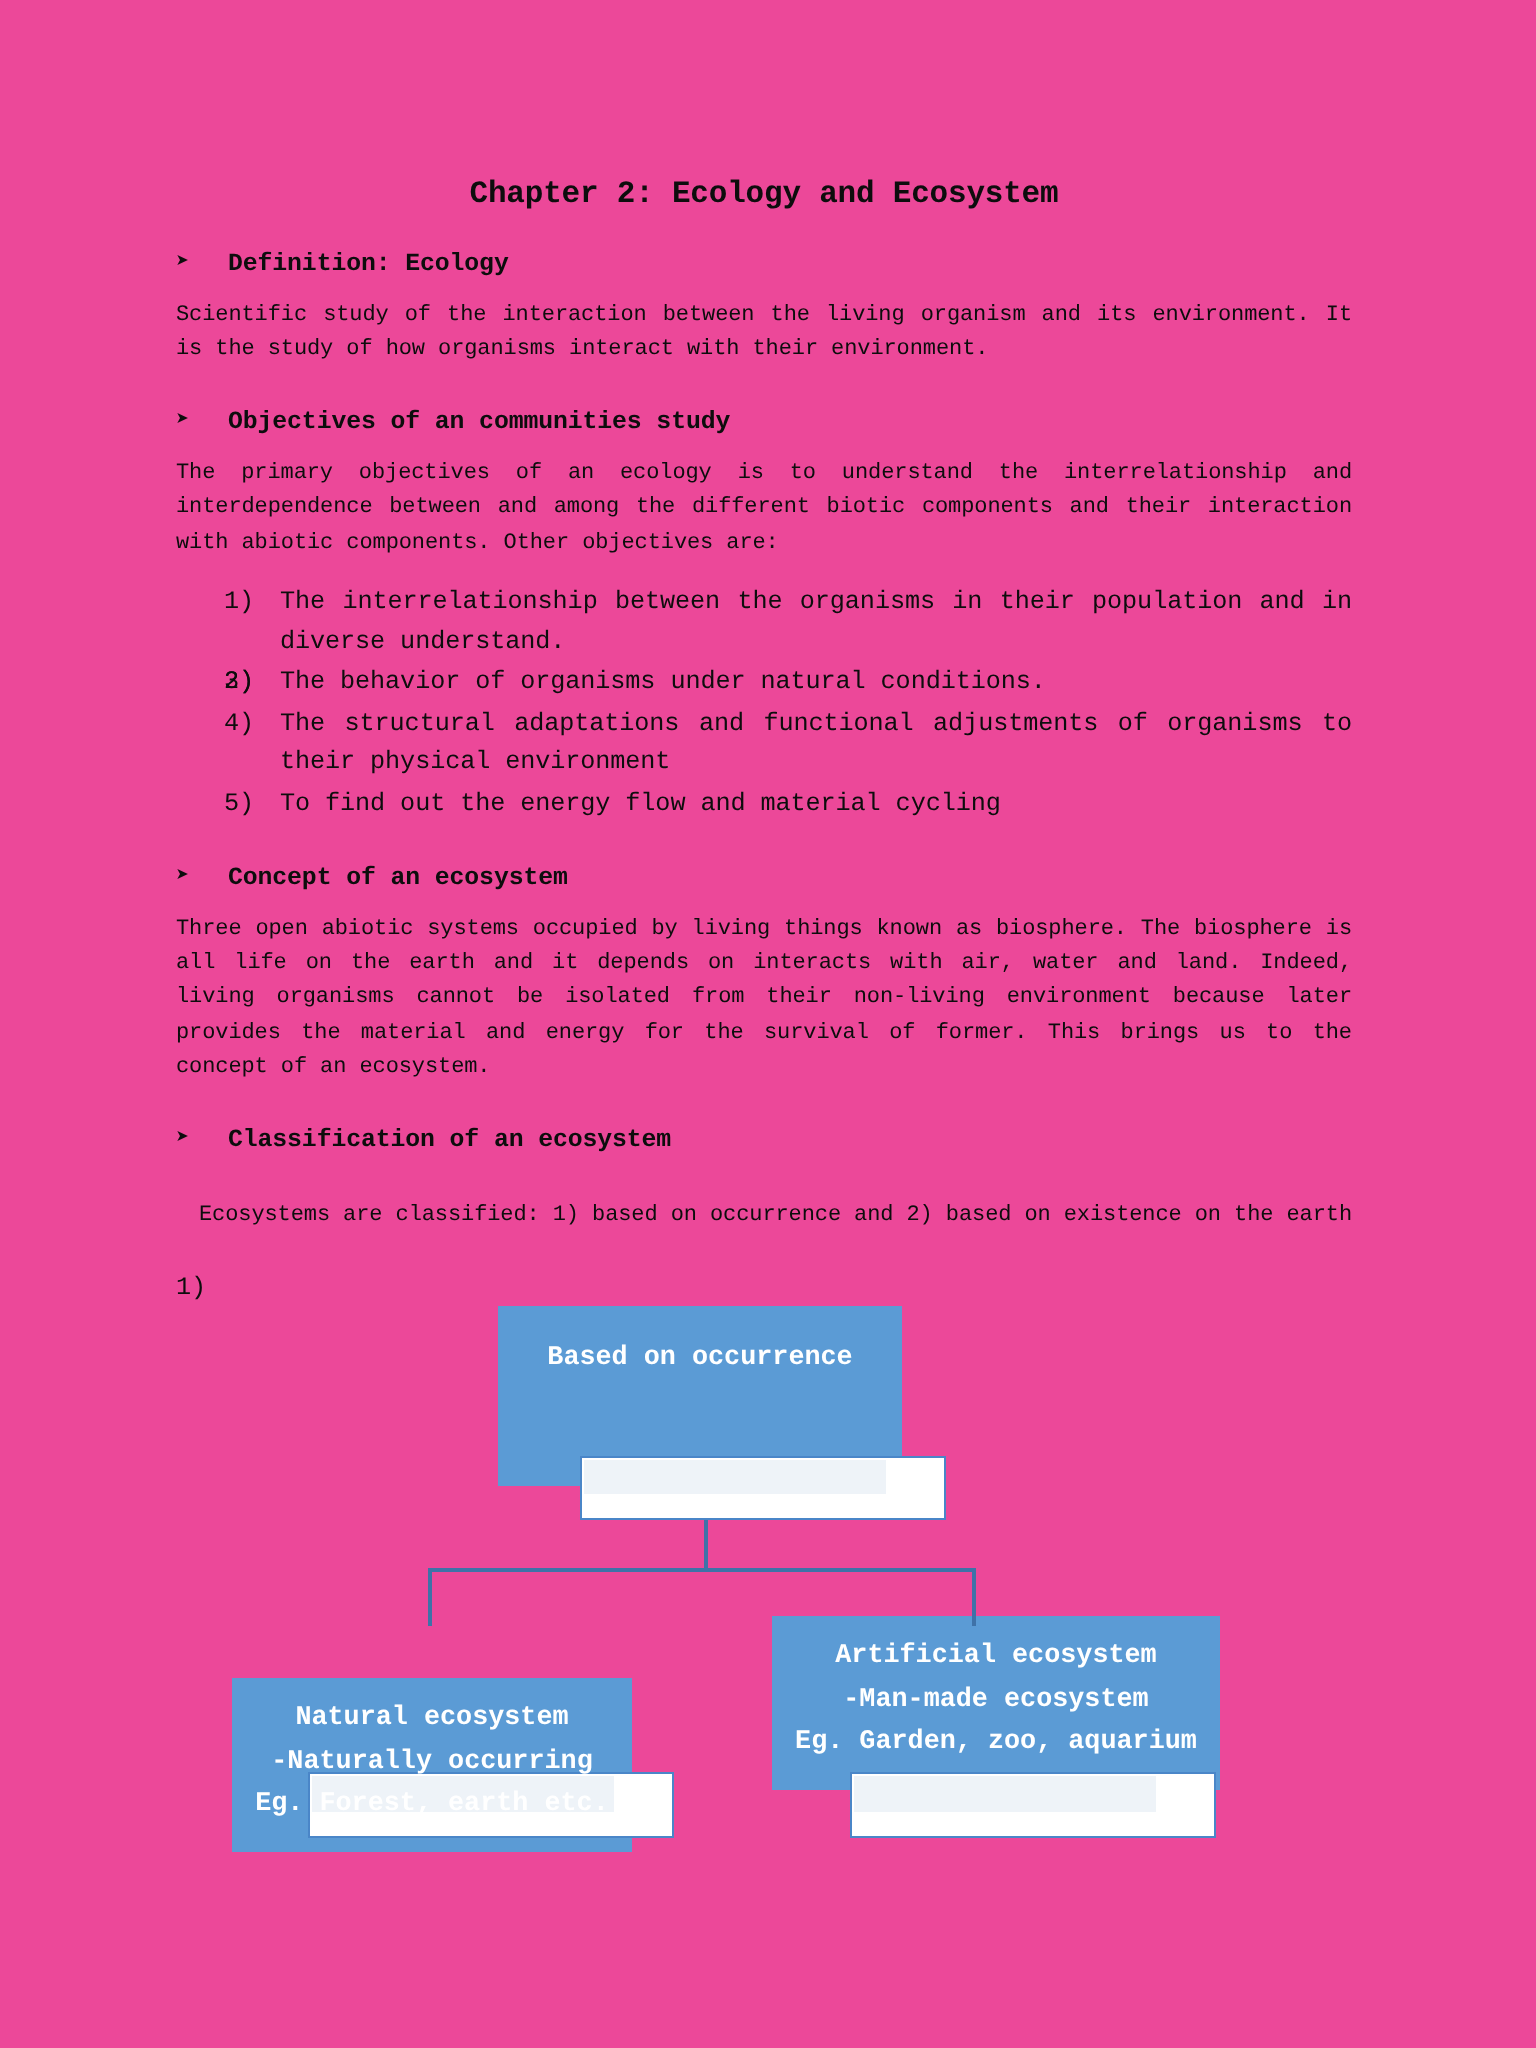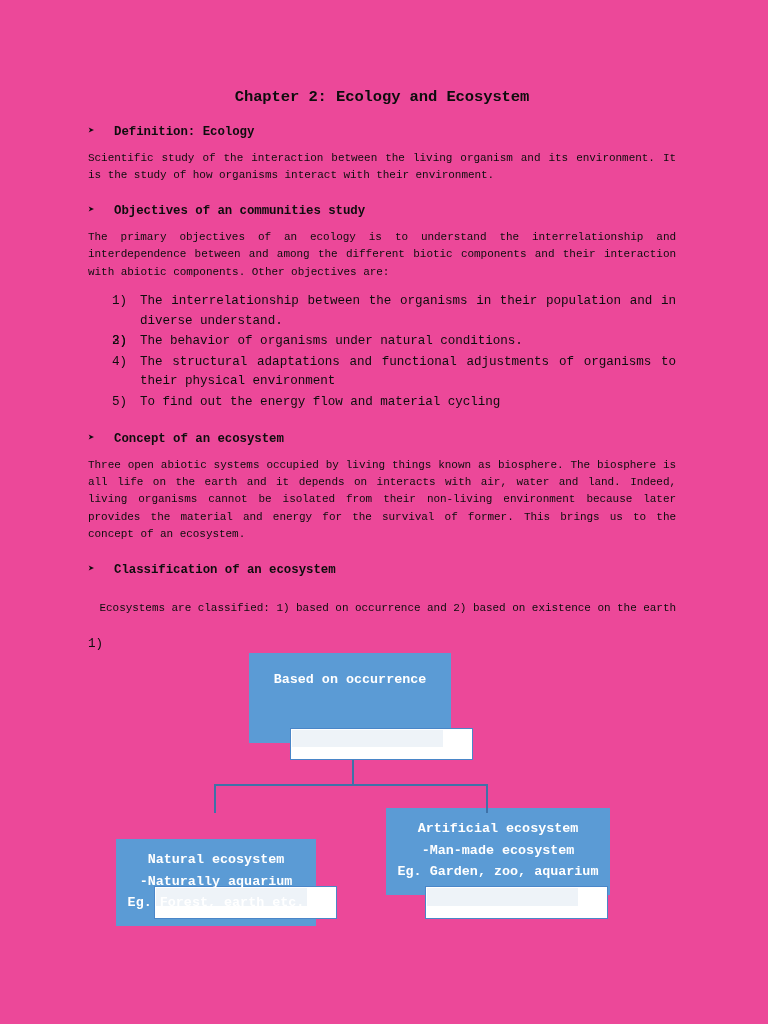--- a/index.html
+++ b/index.html
@@ -233,21 +233,21 @@
     <div class="node" style="left:249px; top:8px; width:202px; height:90px;">
       <div class="node-fill"></div>
       <div class="node-label" style="top:16px;">Based on occurrence</div>
     </div>
     <div class="overlay-box" style="left:290px; top:83px; width:183px; height:32px;"></div>
 
     <div class="node" style="left:116px; top:163px; width:200px; height:87px;margin-top:31px;">
       <div class="node-fill"></div>
       <div class="node-label multi" style="top:10px;">
         <div>Natural ecosystem</div>
-        <div>-Naturally aquarium</div>
+        <div>-Naturally occurring</div>
         <div>Eg. Forest, earth etc.</div>
       </div>
     </div>
     <div class="overlay-box" style="left:154px; top:241px; width:183px; height:33px;"></div>
 
     <div class="node" style="left:386px; top:163px; width:224px; height:87px;">
       <div class="node-fill"></div>
       <div class="node-label multi" style="top:10px;">
         <div>Artificial ecosystem</div>
         <div>-Man-made ecosystem</div>

